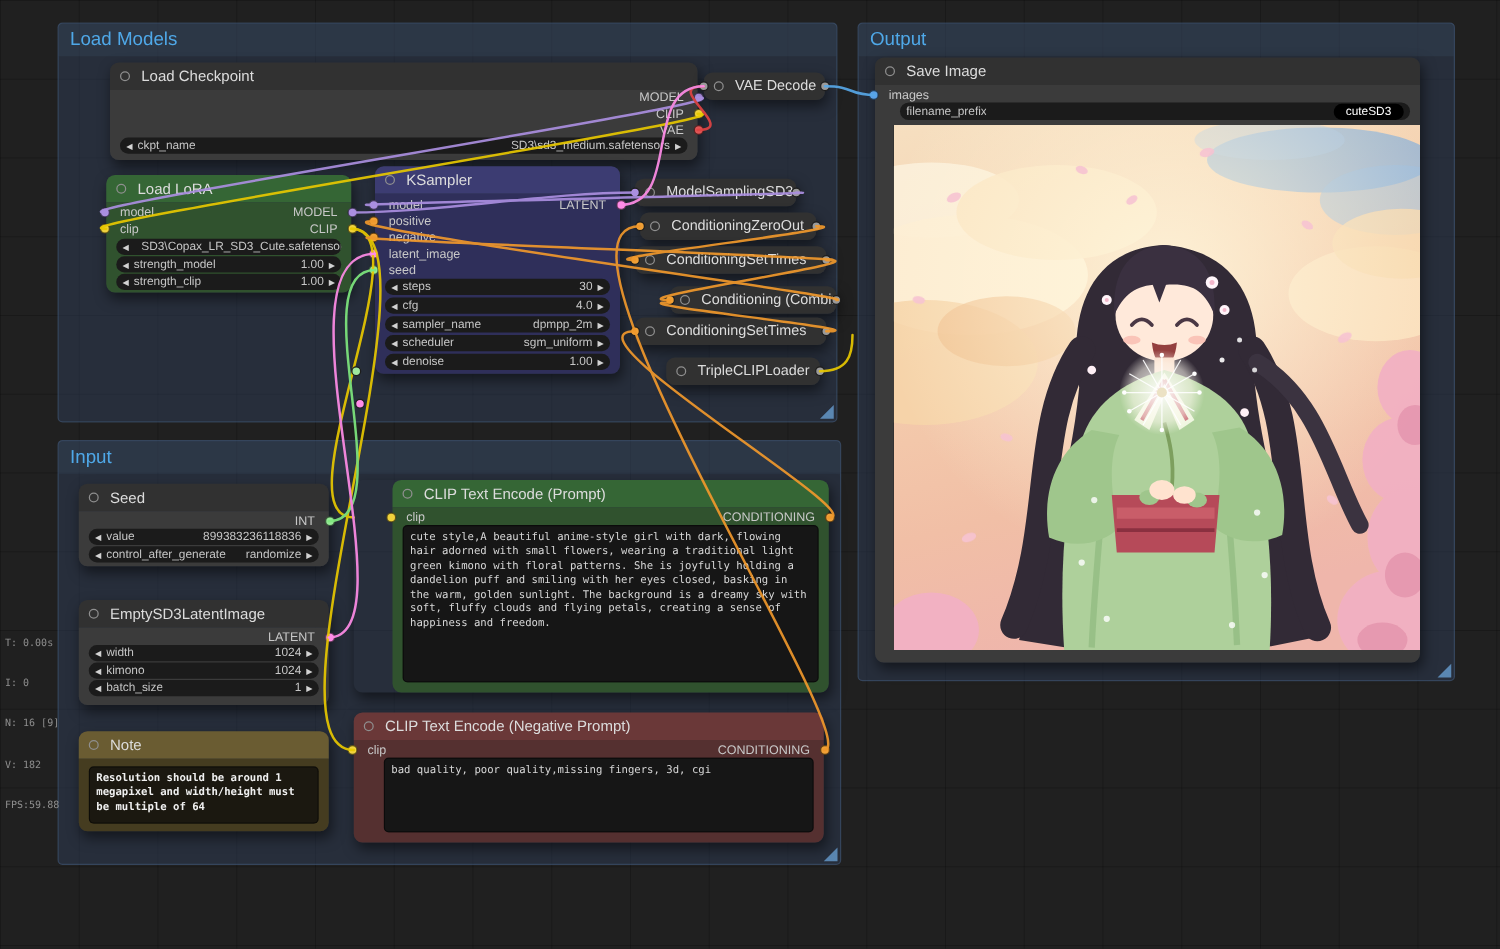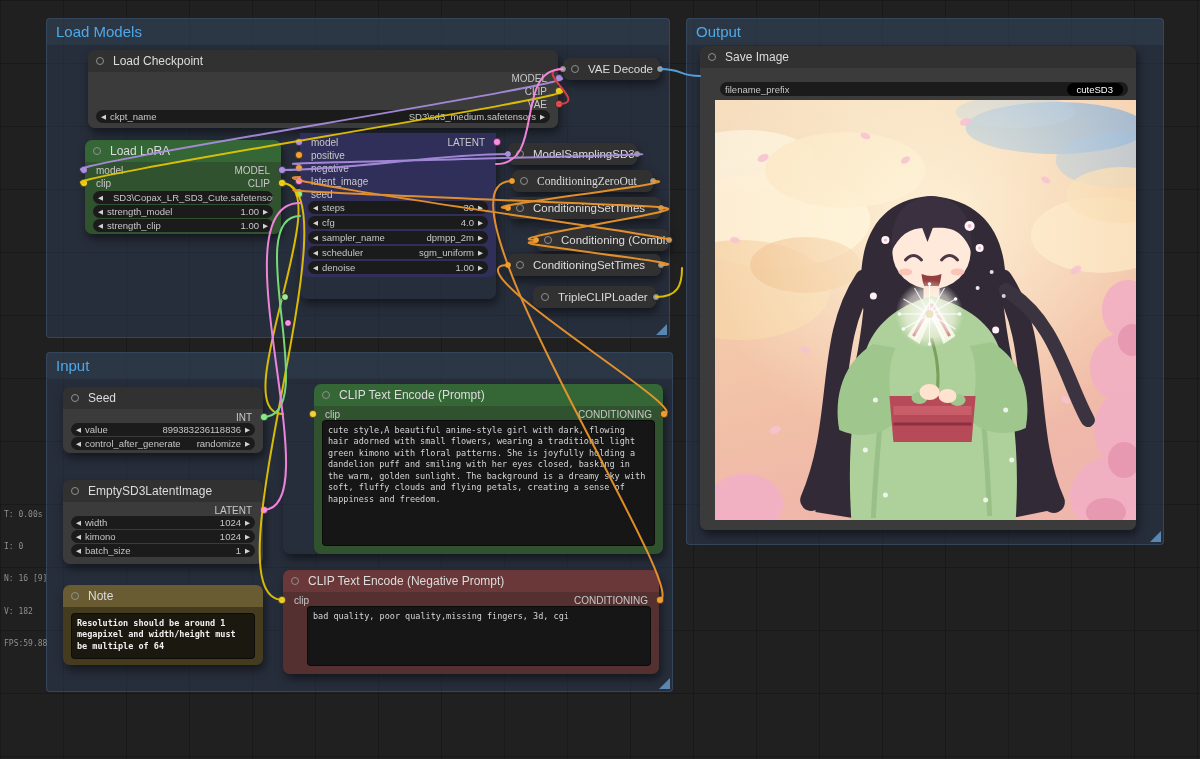--- a/index.html
+++ b/index.html
@@ -121,20 +121,24 @@
         <span class="wval">1.00</span>
       </div>
       <div class="widget" style="top:57px;">
         <span class="wlabel">strength_clip</span>
         <span class="wval">1.00</span>
       </div>
     </div>
   </div>
 
   <div class="node" style="left:300px;top:133px;width:196px;height:166px;">
+    <div class="ntitle t-purple">
+      <span class="cdot"></span>
+      <span>KSampler</span>
+    </div>
     <div class="nbody b-purple" style="height:144px;">
       <div class="srow" style="top:3px;">
         <span class="dot din" style="background:#ab8fe0;"></span>
         <span class="in-label">model</span>
         <span class="out-label">LATENT</span>
         <span class="dot dout" style="background:#ff8ce8;"></span>
       </div>
       <div class="srow" style="top:16px;">
         <span class="dot din" style="background:#f0a036;"></span>
         <span class="in-label">positive</span>
@@ -177,21 +181,21 @@
   <div class="node collapsed" style="left:563px;top:58px;width:97px;">
     <div class="ntitle t-default"><span class="cdot"></span><span>VAE Decode</span></div>
     <span class="edge-dot" style="left:-4px;top:7px;"></span>
     <span class="edge-dot" style="right:-4px;top:7px;"></span>
   </div>
   <div class="node collapsed" style="left:508px;top:143px;width:129px;">
     <div class="ntitle t-default"><span class="cdot"></span><span>ModelSamplingSD3</span></div>
     <span class="edge-dot" style="left:-4px;top:7px;background:#ab8fe0;"></span>
     <span class="edge-dot" style="right:-4px;top:7px;"></span>
   </div>
-  <div class="node collapsed" style="left:512px;top:170px;width:141px;font-family:Liberation Serif, serif;">
+  <div class="node collapsed" style="left:512px;top:170px;width:141px;">
     <div class="ntitle t-default"><span class="cdot"></span><span>ConditioningZeroOut</span></div>
     <span class="edge-dot" style="left:-4px;top:7px;background:#f0a036;"></span>
     <span class="edge-dot" style="right:-4px;top:7px;"></span>
   </div>
   <div class="node collapsed" style="left:508px;top:197px;width:153px;">
     <div class="ntitle t-default"><span class="cdot"></span><span>ConditioningSetTimes</span></div>
     <span class="edge-dot" style="left:-4px;top:7px;background:#f0a036;"></span>
     <span class="edge-dot" style="right:-4px;top:7px;"></span>
   </div>
   <div class="node collapsed" style="left:536px;top:229px;width:133px;">
@@ -296,20 +300,24 @@
       <div class="tarea" style="top:14px;height:60px;margin-left:16px;">bad quality, poor quality,missing fingers, 3d, cgi</div>
     </div>
   </div>
 
   <div class="node" style="left:700px;top:46px;width:436px;height:484px;">
     <div class="ntitle t-default">
       <span class="cdot"></span>
       <span>Save Image</span>
     </div>
     <div class="nbody b-default" style="height:462px;">
+      <div class="srow" style="top:2px;">
+        <span class="dot din" style="background:#5aa2e8;"></span>
+        <span class="in-label">images</span>
+      </div>
       <div class="widget no-arrows" style="top:14px;left:20px;right:8px;height:14px;">
         <span class="wlabel">filename_prefix</span>
         <span class="chip">cuteSD3</span>
       </div>
       <div class="imgbox" style="top:32px;left:15px;width:421px;height:420px;">
         <svg viewBox="0 0 420 420" preserveAspectRatio="none">
           <defs>
             <linearGradient id="sky" x1="0" y1="0" x2="0.25" y2="1">
               <stop offset="0" stop-color="#f6dfc0"></stop>
                 <stop offset="0.4" stop-color="#f5cfae"></stop>

